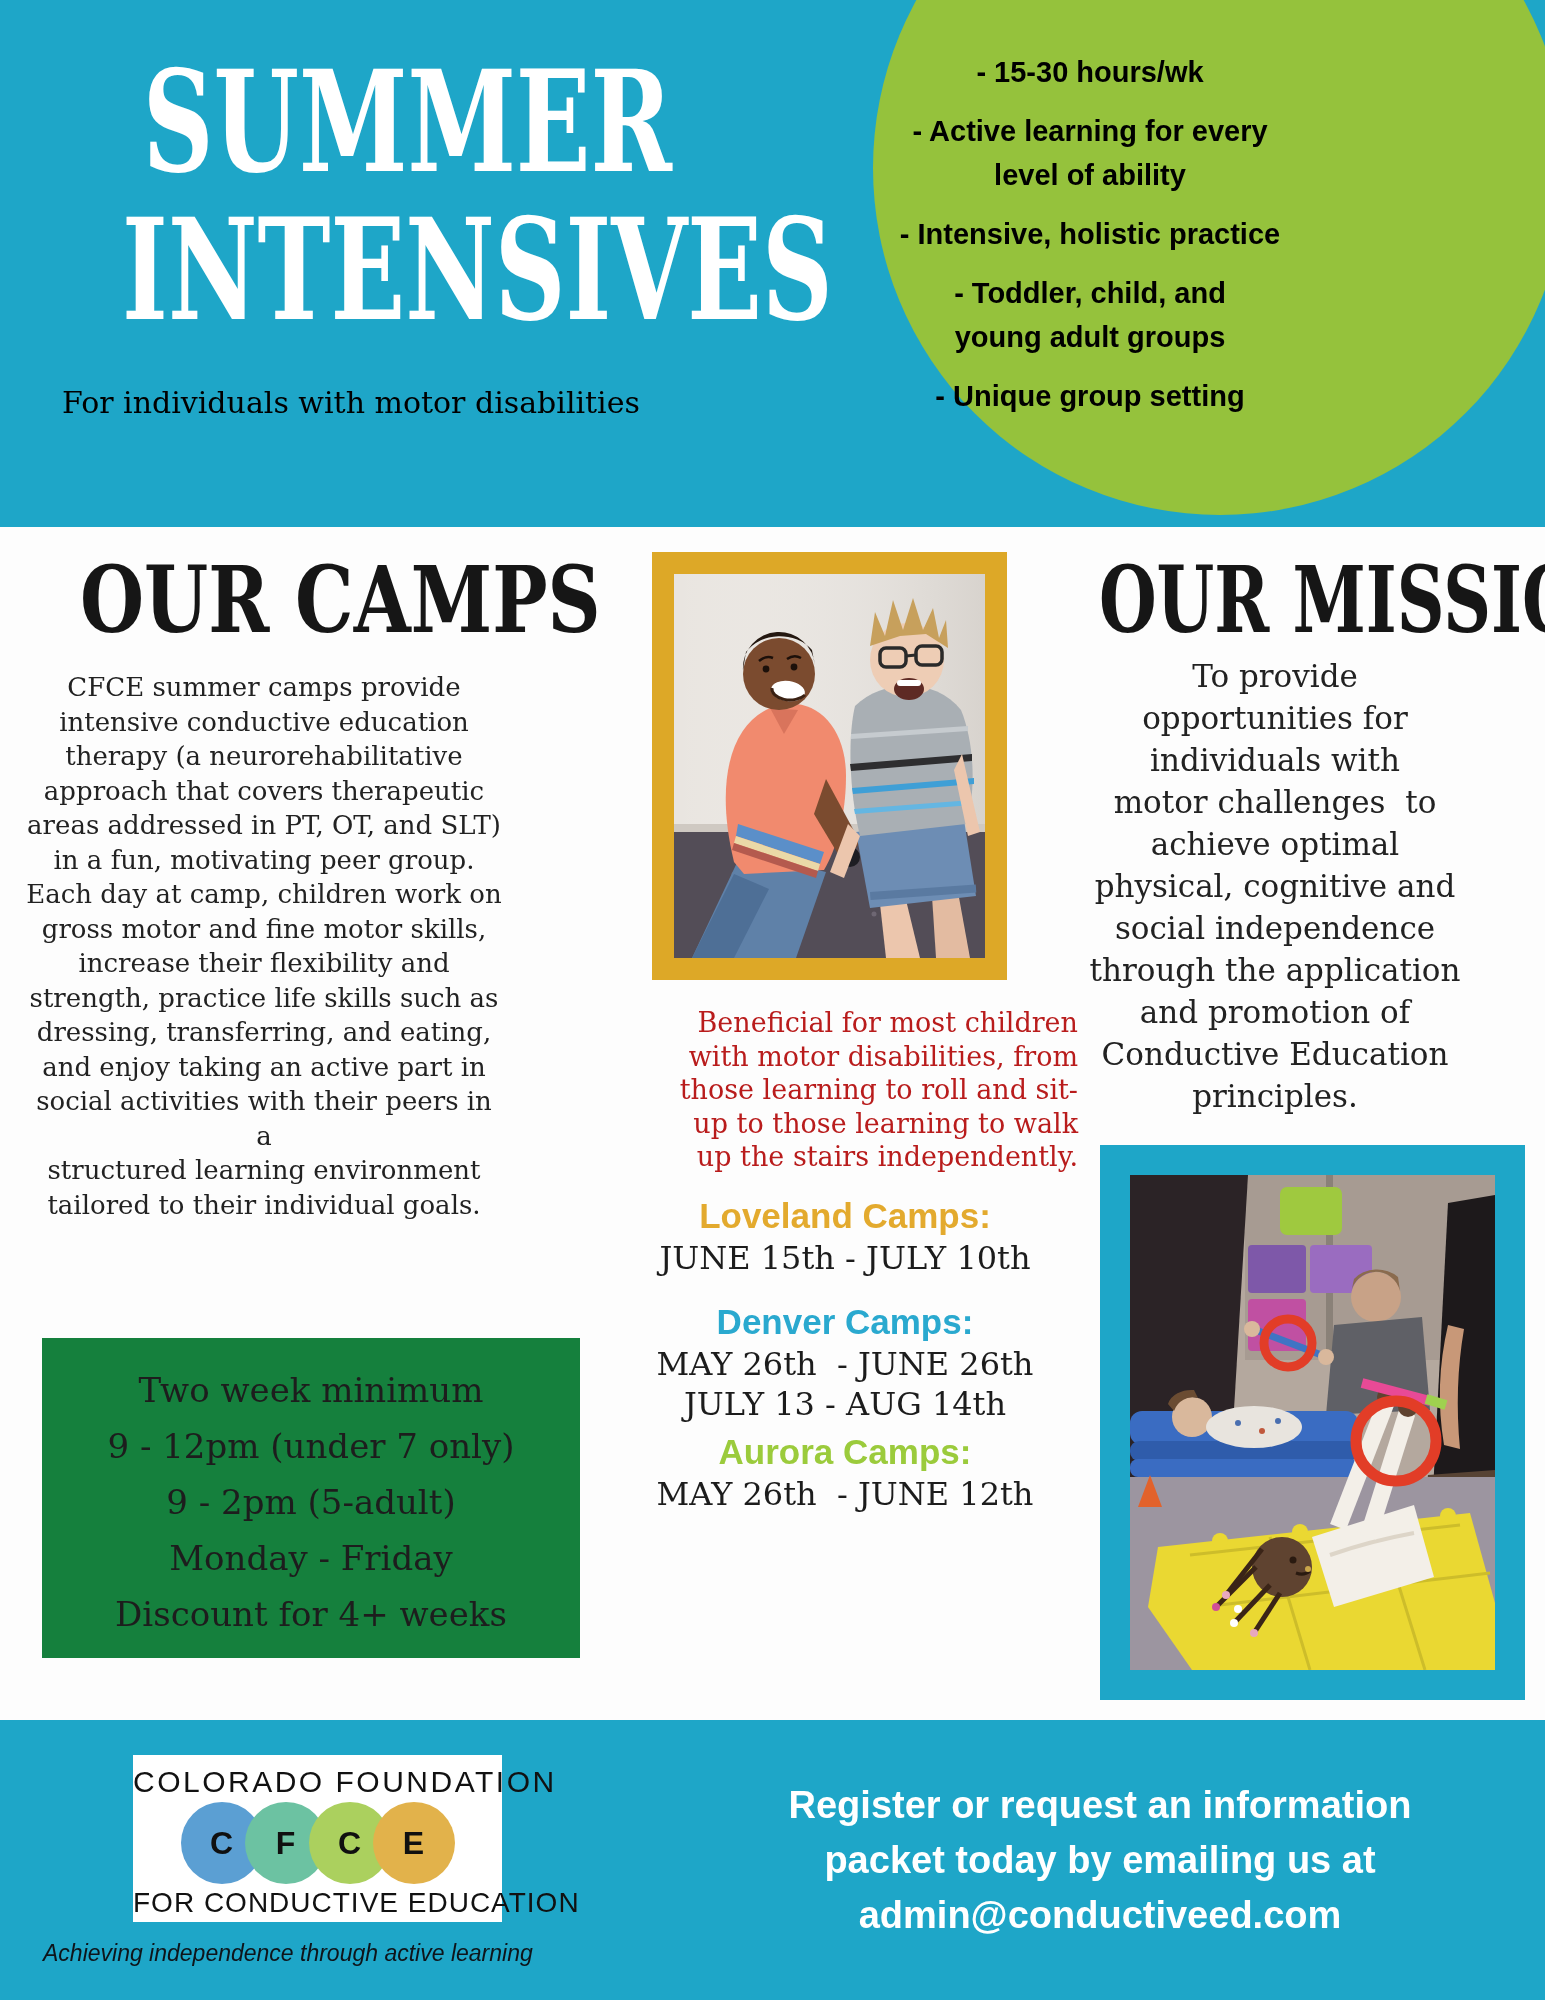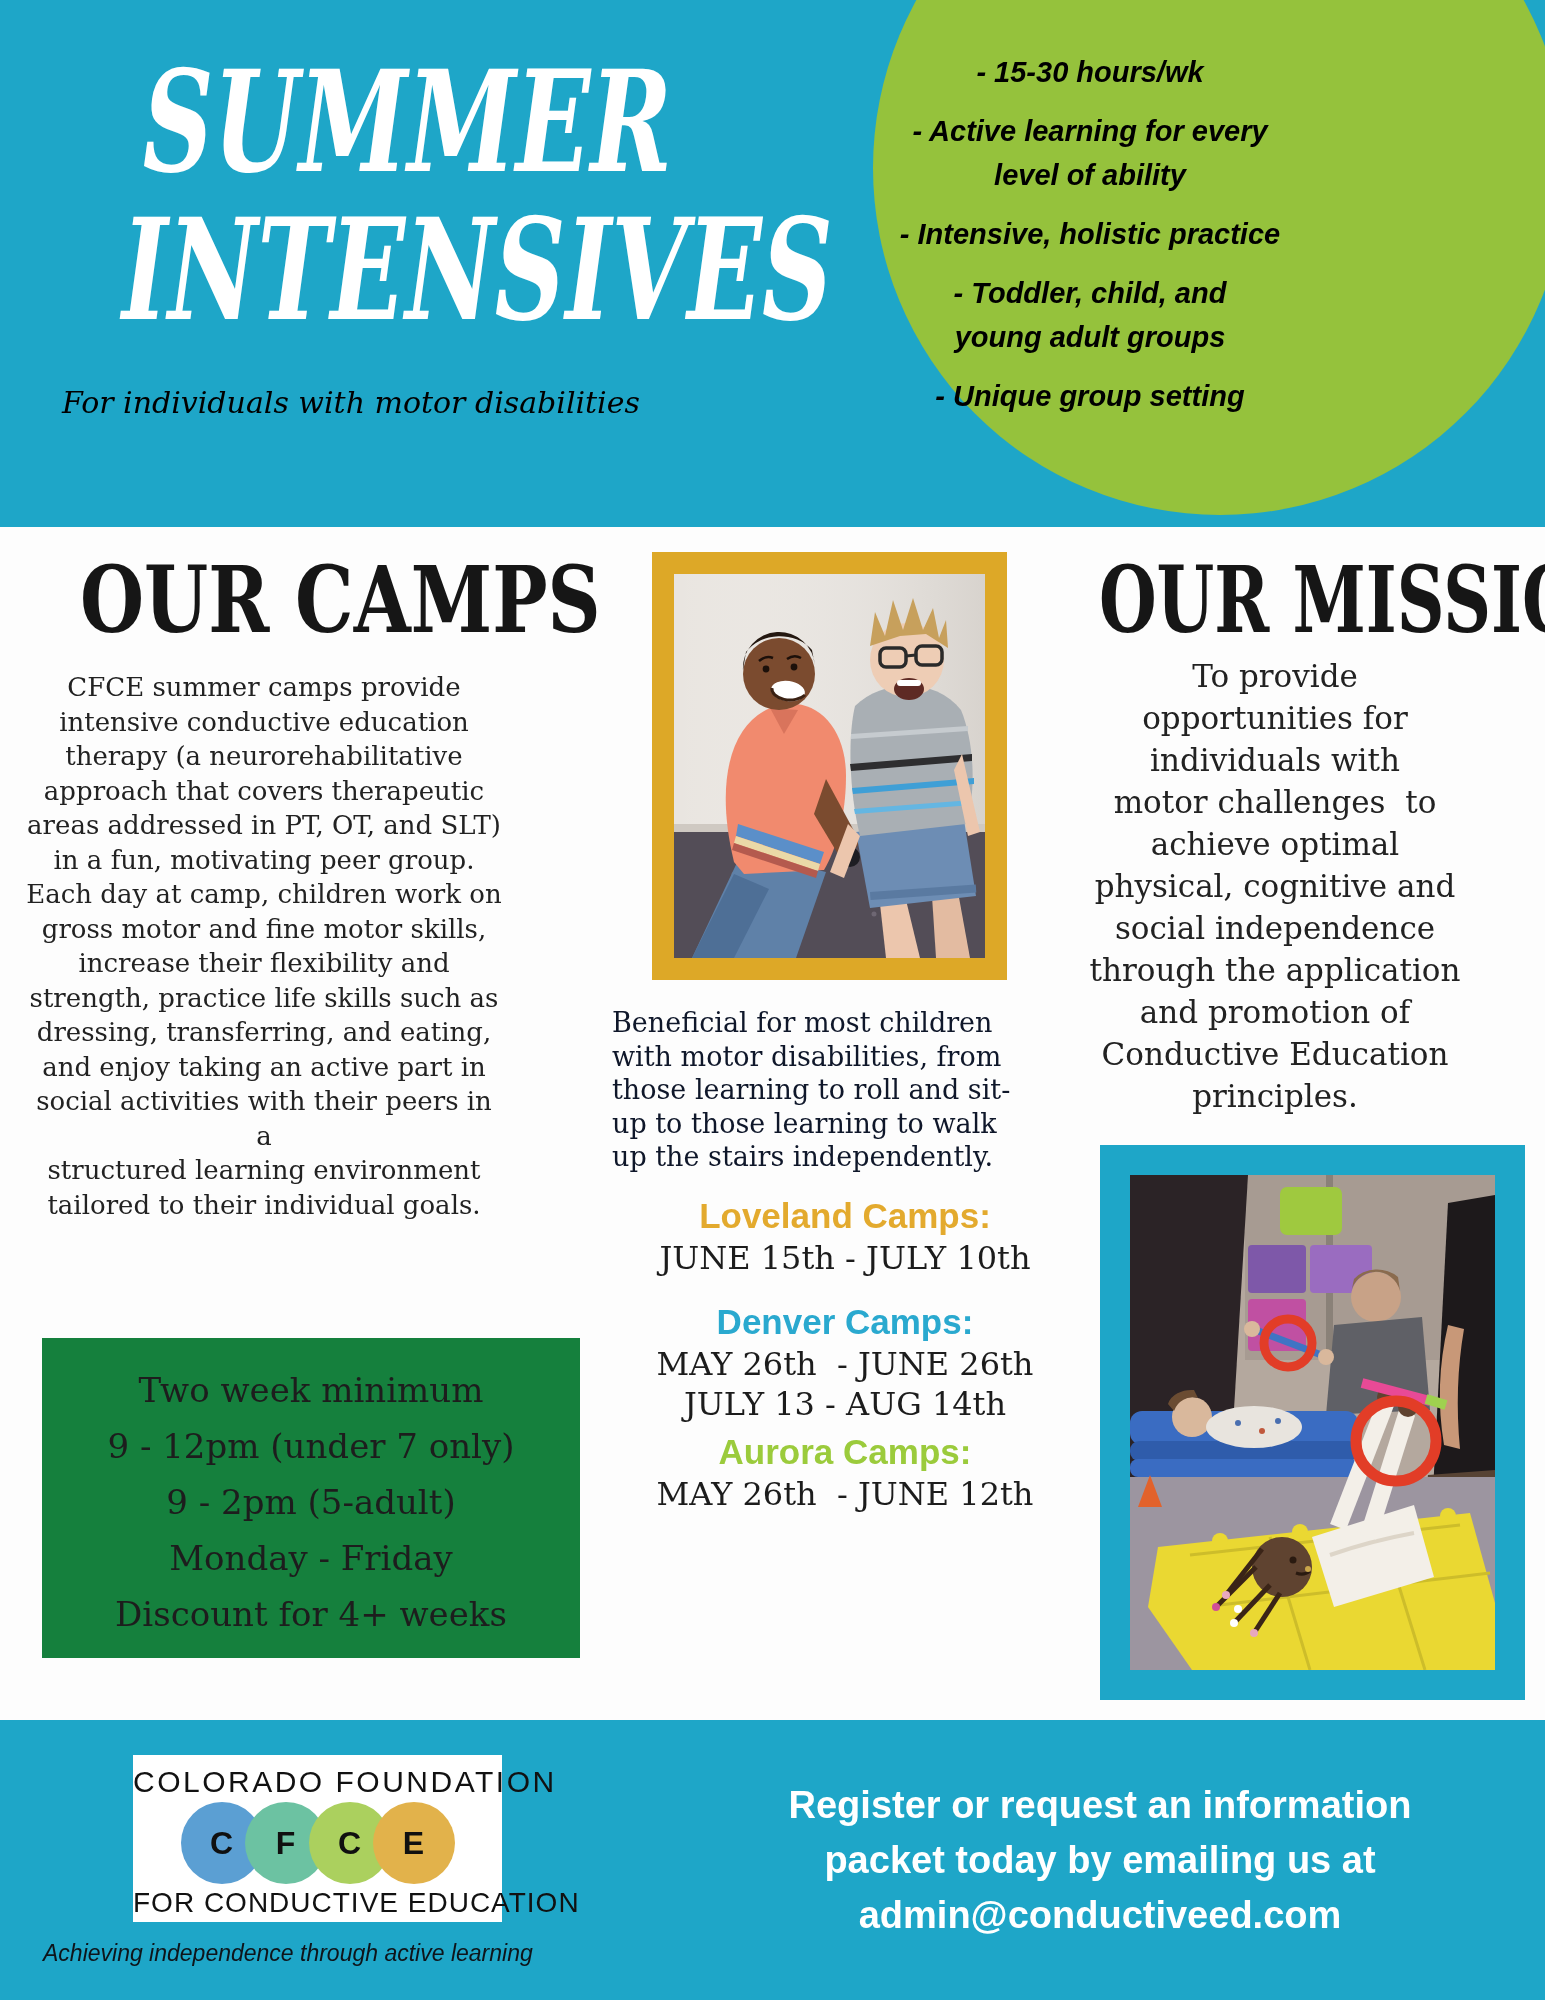--- a/index.html
+++ b/index.html
@@ -1,19 +1,19 @@
 <!DOCTYPE html>
 <html><head>
 <meta charset="utf-8">
 <style>
   html,body{margin:0;padding:0;background:#888;}
   .canvas{position:relative;width:1545px;height:2000px;background:#fdfdfd;overflow:hidden;
           font-family:"DejaVu Serif",serif;color:#1e1e1e;}
   
-  .header{position:absolute;left:0;top:0;width:1545px;height:527px;background:#1ea6c8;overflow:hidden;font-style:italic;}
+  .header{position:absolute;left:0;top:0;width:1545px;height:527px;background:#1ea6c8;overflow:hidden;}
   .green-circle{position:absolute;left:873px;top:-179px;width:694px;height:694px;border-radius:50%;background:#95c23c;}
   .title{position:absolute;left:0;top:48px;width:815px;text-align:center;color:#ffffff;
          font-weight:bold;font-size:140px;line-height:148px;transform:scaleX(.70);transform-origin:407px 0;white-space:pre-wrap;}
   .subtitle{position:absolute;left:62px;top:385px;color:#000000;font-size:30px;white-space:nowrap;}
   .bullets{position:absolute;left:850px;top:50px;width:480px;text-align:center;
            font-family:"Liberation Sans",sans-serif;font-weight:bold;font-size:29px;line-height:44px;color:#000000;}
   .bullet{white-space:pre-wrap;margin-bottom:15px;}
   
   .col-heading{position:absolute;font-weight:bold;font-size:92px;line-height:92px;color:#161616;text-align:center;white-space:nowrap;}
   .h-camps{left:28px;top:554px;width:520px;transform:scaleX(.80);transform-origin:260px 0;}
@@ -21,22 +21,22 @@
   
   .camps-para{position:absolute;left:25px;top:670px;width:478px;text-align:center;
               font-size:26px;line-height:34.5px;white-space:pre-wrap;color:#222;}
   .green-box{position:absolute;left:42px;top:1338px;width:538px;height:320px;background:#95c23c;}
   .green-box-text{padding-top:24px;text-align:center;font-size:34px;line-height:56px;color:#1d1d1d;white-space:pre-wrap;}
   
   .photo-frame{position:absolute;box-sizing:border-box;}
   .photo1{left:652px;top:552px;width:355px;height:428px;background:#dda827;padding:22px;}
   .photo2{left:1100px;top:1145px;width:425px;height:555px;background:#1ea6c8;padding:30px;}
   .photo-frame svg{display:block;}
-  .beneficial{position:absolute;left:612px;top:1006px;width:466px;text-align:left;
-              font-size:27px;line-height:33.5px;white-space:pre-wrap;color:#0f172a;}
+  .beneficial{position:absolute;left:612px;top:1006px;width:466px;text-align:right;
+              font-size:27px;line-height:33.5px;white-space:pre-wrap;color:#b91c1c;}
   .camp-block{position:absolute;left:612px;width:466px;text-align:center;}
   .camp-1{top:1196px;} .camp-2{top:1302px;} .camp-3{top:1432px;}
   .camp-name{font-family:"Liberation Sans",sans-serif;font-weight:bold;font-size:35px;line-height:40px;}
   .camp-dates{font-size:32px;line-height:40px;margin-top:2px;white-space:pre-wrap;color:#1c1c1c;}
   
   .mission-para{position:absolute;left:1042px;top:655px;width:466px;text-align:center;
                 font-size:31px;line-height:42px;white-space:pre-wrap;color:#222;}
   
   .footer{position:absolute;left:0;top:1720px;width:1545px;height:280px;background:#1ea6c8;padding-left:25px;}
   .logo-box{position:absolute;left:133px;top:35px;width:369px;height:167px;background:#ffffff;text-align:center;

